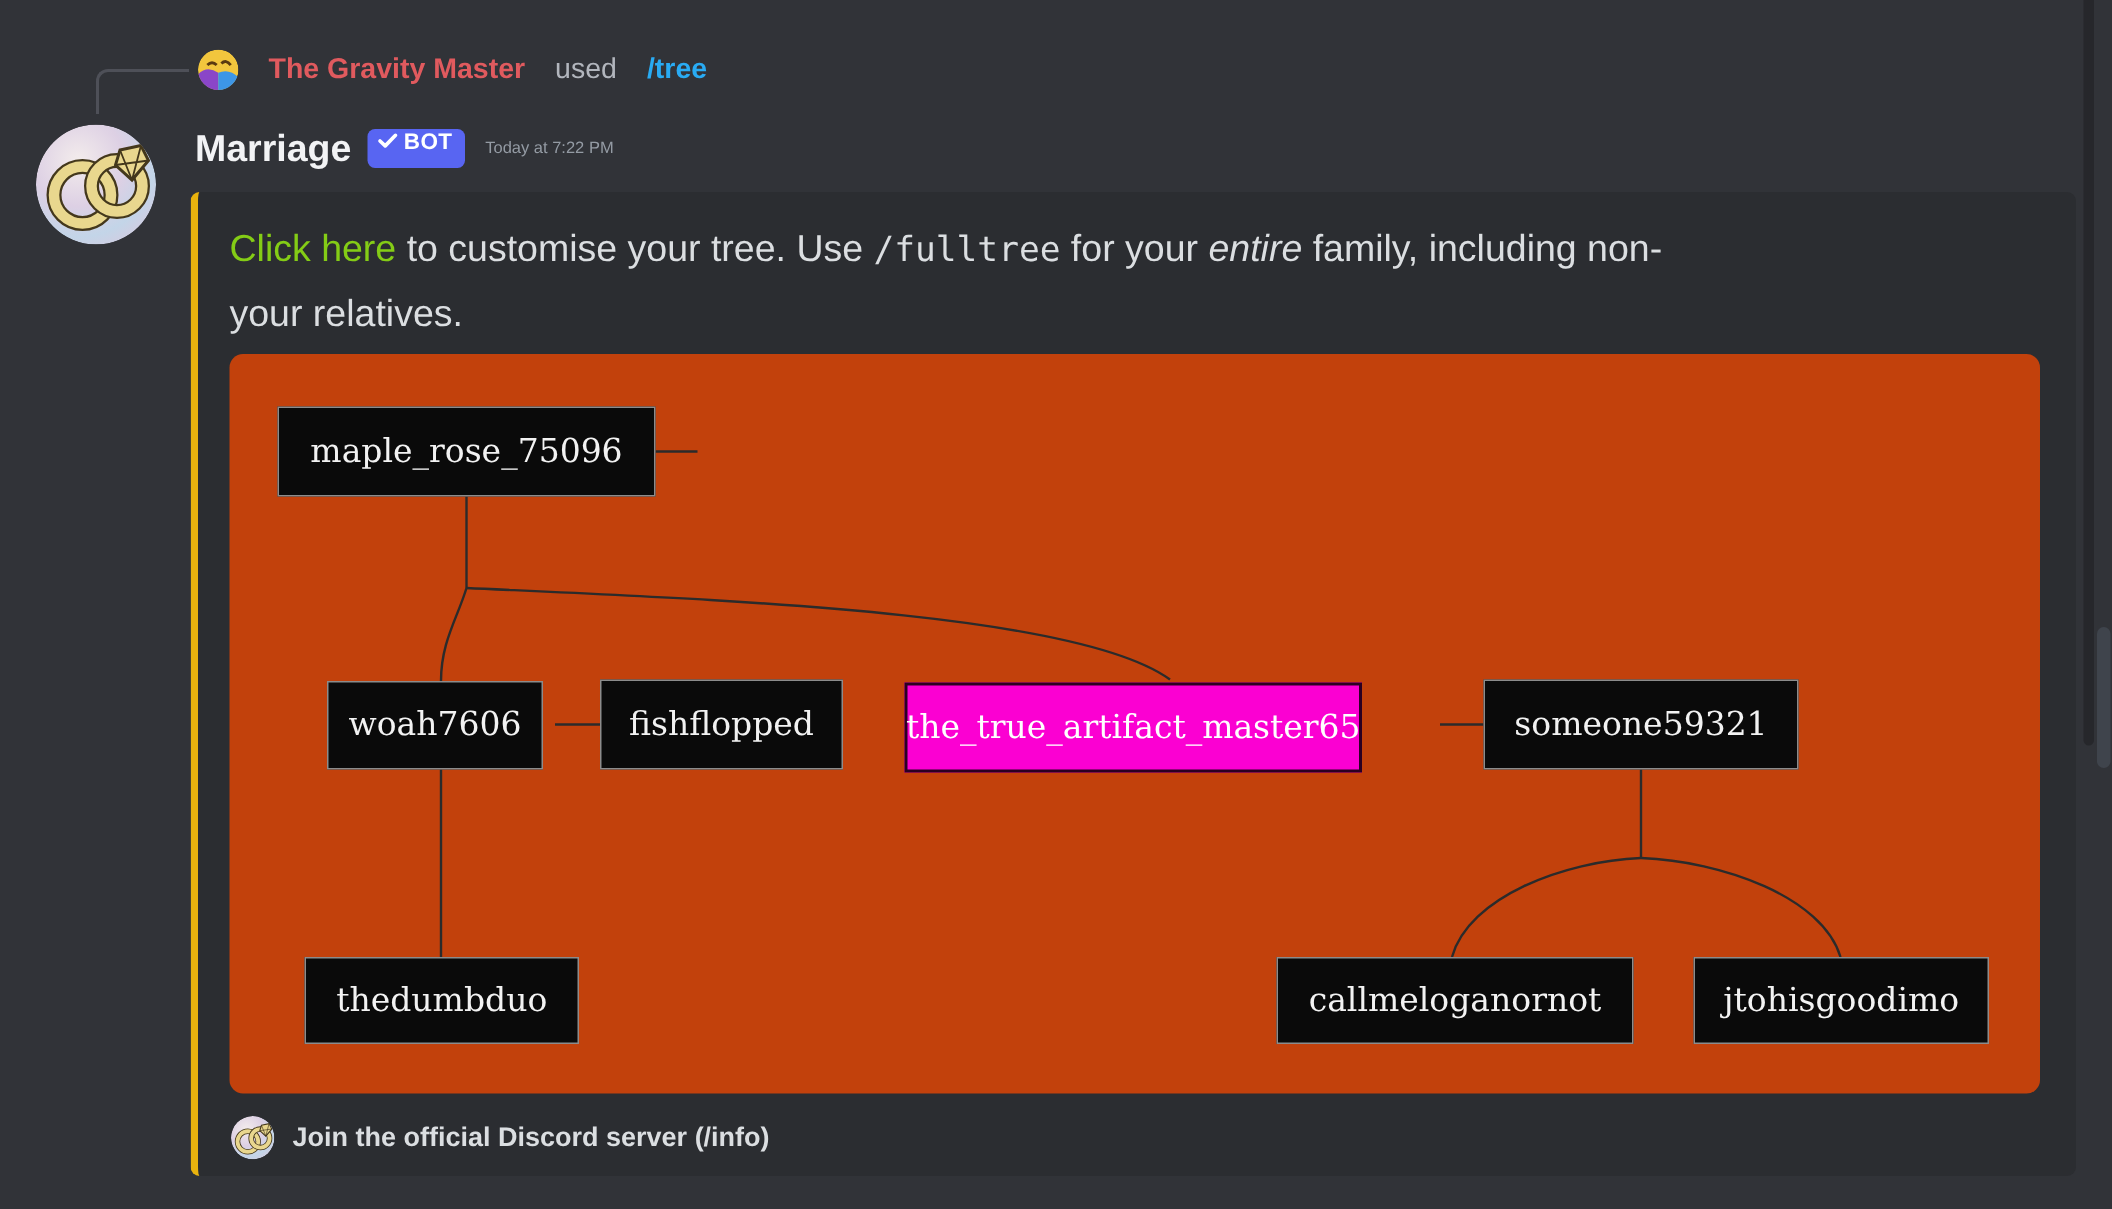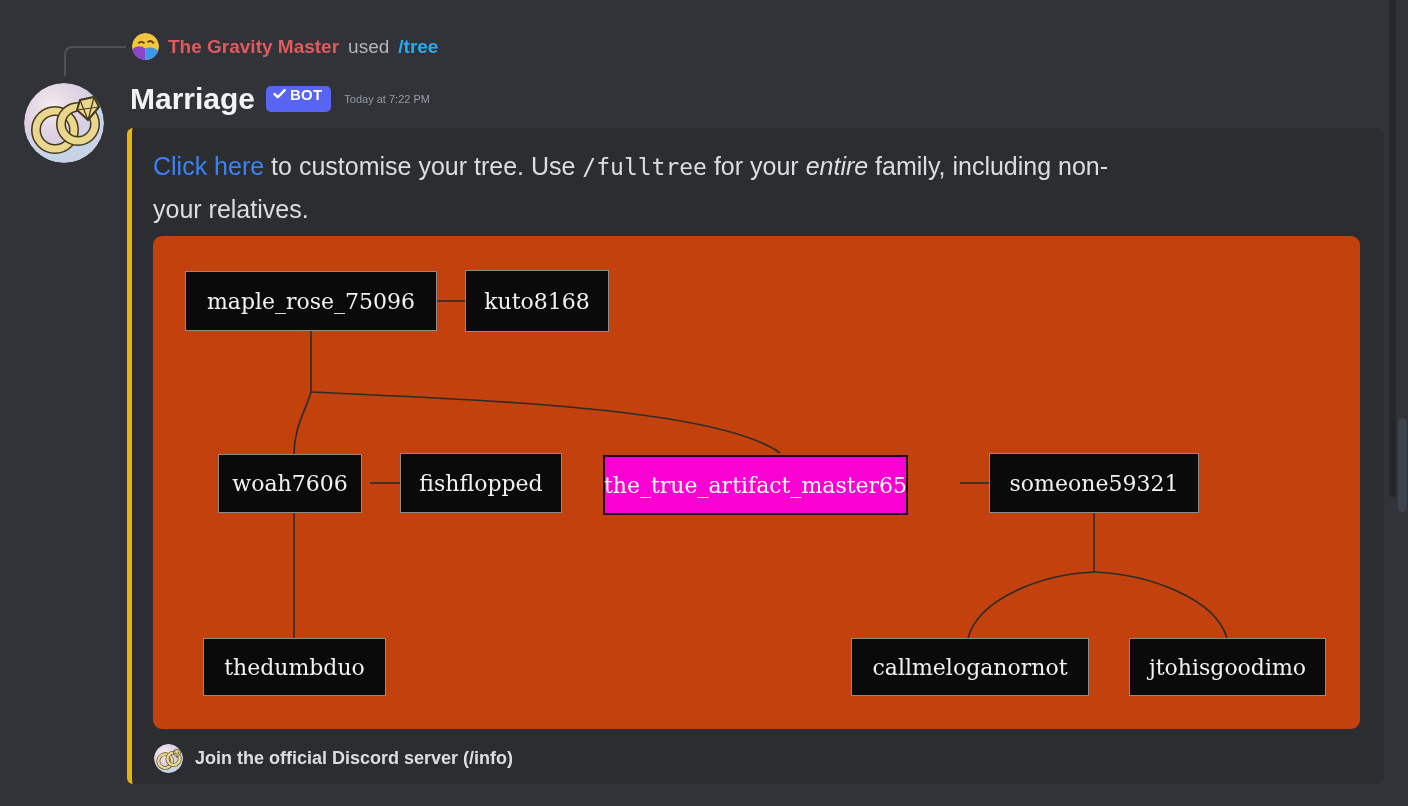--- a/index.html
+++ b/index.html
@@ -13,60 +13,60 @@
   
   .reply-spine {
     position: absolute; left: 64px; top: 46px;
     width: 62px; height: 30px;
     border-left: 2px solid #4e5058;
     border-top: 2px solid #4e5058;
     border-top-left-radius: 8px;
   }
   .reply-row {
     position: absolute; left: 132px; top: 33px;
-    display: flex; align-items: center; gap: 9px;
+    display: flex; align-items: center; gap: 20px;
     white-space: nowrap;
   }
   .reply-avatar { width: 27px; height: 27px; border-radius: 50%; overflow: hidden; flex: 0 0 auto; }
   .reply-username { color: #e05a5e; font-weight: bold; font-size: 19px; }
   .reply-action   { color: #b2b6bd; font-size: 19px; }
   .reply-command  { color: #29abf3; font-weight: bold; font-size: 19px; }
 
   
   .main-avatar {
     position: absolute; left: 24px; top: 83px;
     width: 80px; height: 80px; border-radius: 50%; overflow: hidden;
     cursor: pointer;
   }
   .author-row {
     position: absolute; left: 130px; top: 84px;
     display: flex; align-items: center; gap: 11px; height: 30px;
   }
-  .author-name { color: #f2f3f5; font-weight: bold; font-size: 30px; }
+  .author-name { color: #f2f3f5; font-weight: bold; font-size: 25px; }
   .bot-badge {
     display: flex; align-items: flex-start; gap: 3px;
     background: #5865f2; color: #ffffff;
     border-radius: 5px; height: 26px; padding: 0 9px 0 6px;
     font-size: 15px; font-weight: bold; letter-spacing: .2px;
   }
   .timestamp { color: #949ba4; font-size: 11px; margin-left: 2px; }
 
   
   .embed {
     position: absolute; left: 127px; top: 128px;
     width: 1257px; height: 656px;
     background: #2b2d31;
     border-left: 5px solid #e9b30e;
     border-radius: 6px;
   }
   .embed-desc {
     position: absolute; left: 21px; top: 17px; width: 1210px;
     color: #dbdee1; font-size: 25px; line-height: 42px;
   }
-  .embed-desc .link { color: #3b82f6; cursor: pointer; }
+  .embed-desc .link { color: #84cc16; cursor: pointer; }
   .embed-desc .code { font-family: "DejaVu Sans Mono", monospace; font-size: 23px; }
   .embed-desc .em { font-style: italic; }
 
   
   .tree-image {
     position: absolute; left: 21px; top: 108px;
     width: 1207px; height: 493px;
     background: #c2410c; border-radius: 9px;
     overflow: hidden; cursor: pointer;
   }
@@ -182,21 +182,20 @@
         <path d="M158 156 C330 164, 565 172, 627 217"></path>
         <path d="M217 247 H247"></path>
         <path d="M807 247 H836"></path>
         <path d="M141 277 V402"></path>
         <path d="M941 277 V336"></path>
         <path d="M941 336 C890 338, 826 362, 815 402"></path>
         <path d="M941 336 C995 338, 1062 362, 1074 402"></path>
       </g>
     </svg>
     <div class="tree-node n-maple">maple_rose_75096</div>
-    <div class="tree-node n-kuto">kuto8168</div>
     <div class="tree-node n-woah">woah7606</div>
     <div class="tree-node n-fish">fishflopped</div>
     <div class="tree-node n-true highlight">the_true_artifact_master65</div>
     <div class="tree-node n-someone">someone59321</div>
     <div class="tree-node n-callme">callmeloganornot</div>
     <div class="tree-node n-dumb">thedumbduo</div>
     <div class="tree-node n-jto">jtohisgoodimo</div>
   </div>
 
   <div class="embed-footer">

